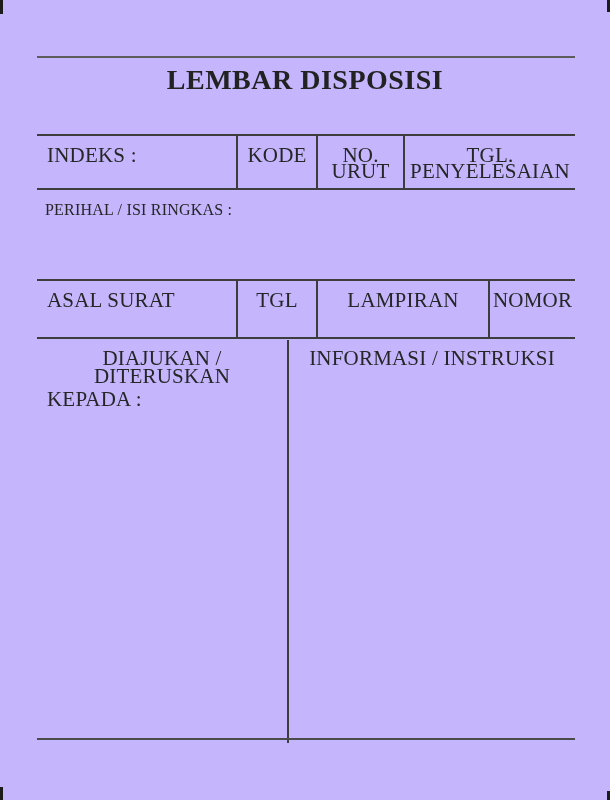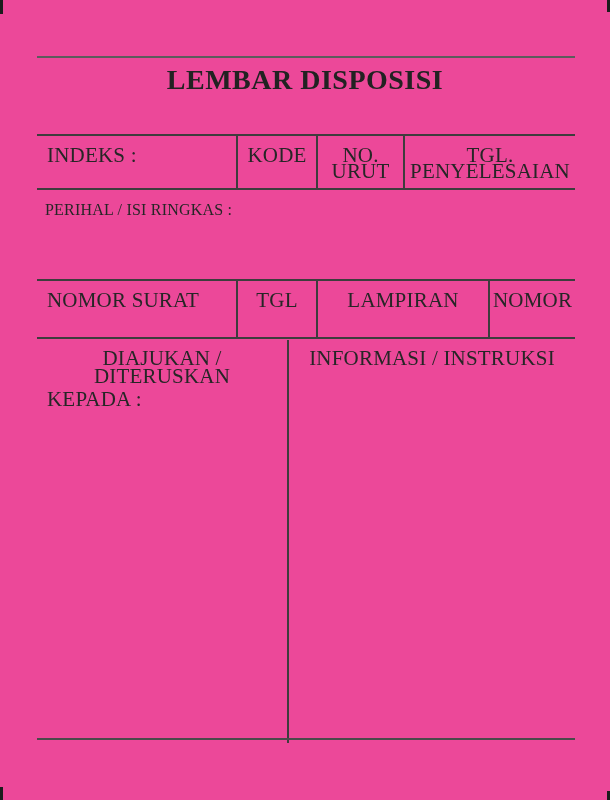--- a/index.html
+++ b/index.html
@@ -4,21 +4,21 @@
 <style>
   html, body {
     margin: 0;
     padding: 0;
     background: #ffffff;
   }
   .page {
     position: relative;
     width: 610px;
     height: 800px;
-    background: #ec4899;
+    background: #c4b5fd;
     font-family: "Liberation Serif", "DejaVu Serif", serif;
     color: #262626;
     overflow: hidden;
   }
 
   
   .crop-mark {
     position: absolute;
     width: 3px;
     background: #1c1c1c;
@@ -141,21 +141,21 @@
     <div class="cell cell-4">
       <span>TGL. PENYELESAIAN</span>
     </div>
   </div>
 
   <div class="field-label perihal-label">PERIHAL / ISI RINGKAS :</div>
   <div class="fill-area perihal-fill"></div>
 
   <div class="label-row row-2">
     <div class="cell cell-1">
-      <span>NOMOR SURAT</span>
+      <span>ASAL SURAT</span>
     </div>
     <div class="cell cell-2">
       <span>TGL</span>
     </div>
     <div class="cell cell-4">
       <span>LAMPIRAN</span>
     </div>
     <div class="cell cell-3">
       <span>NOMOR</span>
     </div>

